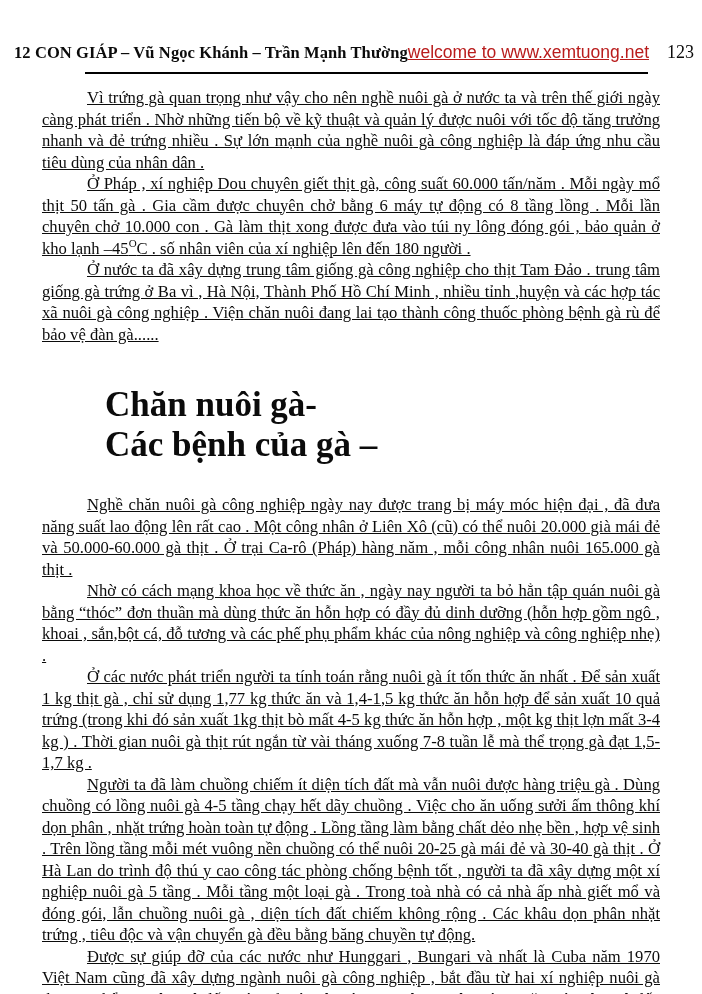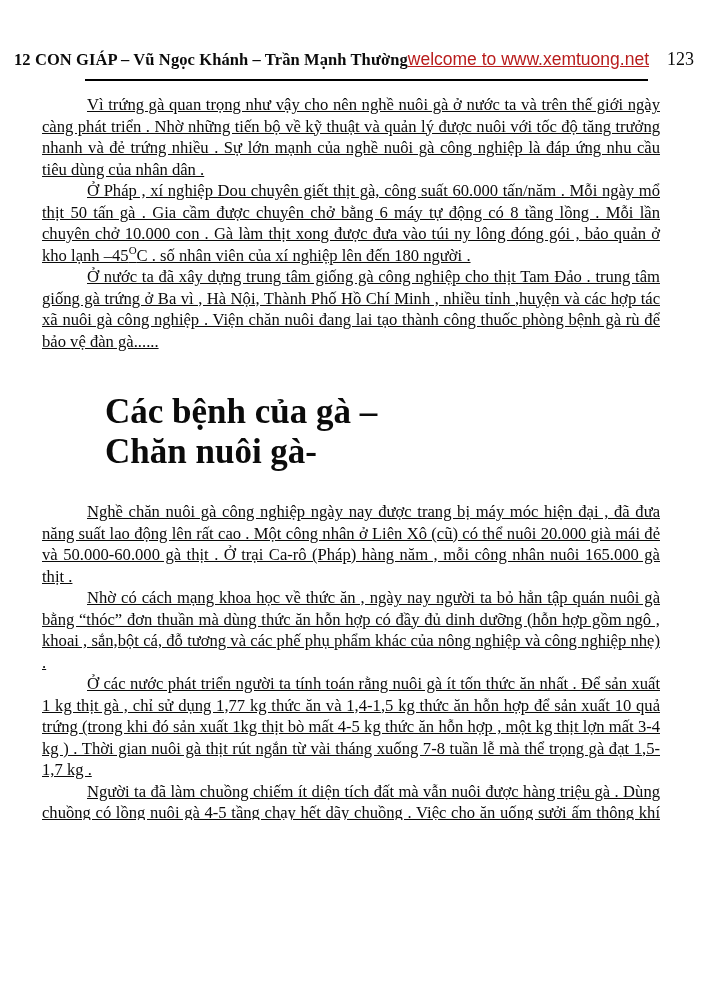--- a/index.html
+++ b/index.html
@@ -1,25 +1,24 @@
 <!DOCTYPE html>
 <html lang="vi"><head>
 <meta charset="utf-8">
 <style>
   html, body { margin: 0; padding: 0; background: #ffffff; }
   .page {
     position: relative;
     width: 702px;
-    height: 813px;
+    height: 994px;
     background: #ffffff;
     color: #0b0b0b;
     font-family: "Liberation Serif", serif;
     overflow: hidden;
     box-sizing: border-box;
-    margin-top: 7px;
   }
   .header-row {
     display: flex;
     align-items: flex-end;
     margin: 42px 14px 0 14px;
   }
   .book-title {
     font-weight: bold;
     font-size: 16.5px;
     white-space: nowrap;
@@ -84,22 +83,22 @@
 
   <div class="content">
 
     <p>Vì trứng gà quan trọng như vậy cho nên nghề nuôi gà ở nước ta và trên thế giới ngày càng phát triển . Nhờ những tiến bộ về kỹ thuật và quản lý được nuôi với tốc độ tăng trưởng nhanh và đẻ trứng nhiều . Sự lớn mạnh của nghề nuôi gà công nghiệp là đáp ứng nhu cầu tiêu dùng của nhân dân .</p>
 
     <p><span>Ở Pháp , xí nghiệp Dou chuyên giết thịt gà, công suất 60.000 tấn/năm . Mỗi ngày mổ thịt 50 tấn gà . Gia cầm được chuyên chở bằng 6 máy tự động có 8 tầng lồng . Mỗi lần chuyên chở 10.000 con . Gà làm thịt xong được đưa vào túi ny lông đóng gói , bảo quản ở kho lạnh –45</span><sup>O</sup><span>C . số nhân viên của xí nghiệp lên đến 180 người .</span></p>
 
     <p>Ở nước ta đã xây dựng trung tâm giống gà công nghiệp cho thịt Tam Đảo . trung tâm giống gà trứng ở Ba vì , Hà Nội, Thành Phố Hồ Chí Minh , nhiều tỉnh ,huyện và các hợp tác xã nuôi gà công nghiệp . Viện chăn nuôi đang lai tạo thành công thuốc phòng bệnh gà rù để bảo vệ đàn gà......</p>
 
     <div class="section-heading">
+      <div>Chăn nuôi gà-</div>
       <div>Các bệnh của gà –</div>
-      <div>Chăn nuôi gà-</div>
     </div>
 
     <p>Nghề chăn nuôi gà công nghiệp ngày nay được trang bị máy móc hiện đại , đã đưa năng suất lao động lên rất cao . Một công nhân ở Liên Xô (cũ) có thể nuôi 20.000 già mái đẻ và 50.000-60.000 gà thịt . Ở trại Ca-rô (Pháp) hàng năm , mỗi công nhân nuôi 165.000 gà thịt .</p>
     <p>Nhờ có cách mạng khoa học về thức ăn , ngày nay người ta bỏ hẳn tập quán nuôi gà bằng “thóc” đơn thuần mà dùng thức ăn hỗn hợp có đầy đủ dinh dưỡng (hỗn hợp gồm ngô , khoai , sắn,bột cá, đỗ tương và các phế phụ phẩm khác của nông nghiệp và công nghiệp nhẹ) .</p>
     <p>Ở các nước phát triển người ta tính toán rằng nuôi gà ít tốn thức ăn nhất . Để sản xuất 1 kg thịt gà , chỉ sử dụng 1,77 kg thức ăn và 1,4-1,5 kg thức ăn hỗn hợp để sản xuất 10 quả trứng (trong khi đó sản xuất 1kg thịt bò mất 4-5 kg thức ăn hỗn hợp , một kg thịt lợn mất 3-4 kg ) . Thời gian nuôi gà thịt rút ngắn từ vài tháng xuống 7-8 tuần lễ mà thể trọng gà đạt 1,5-1,7 kg .</p>
     <p>Người ta đã làm chuồng chiếm ít diện tích đất mà vẫn nuôi được hàng triệu gà . Dùng chuồng có lồng nuôi gà 4-5 tầng chạy hết dãy chuồng . Việc cho ăn uống sưởi ấm thông khí dọn phân , nhặt trứng hoàn toàn tự động . Lồng tầng làm bằng chất dẻo nhẹ bền , hợp vệ sinh . Trên lồng tầng mỗi mét vuông nền chuồng có thể nuôi 20-25 gà mái đẻ và 30-40 gà thịt . Ở Hà Lan do trình độ thú y cao công tác phòng chống bệnh tốt , người ta đã xây dựng một xí nghiệp nuôi gà 5 tầng . Mỗi tầng một loại gà . Trong toà nhà có cả nhà ấp nhà giết mổ và đóng gói, lẫn chuồng nuôi gà , diện tích đất chiếm không rộng . Các khâu dọn phân nhặt trứng , tiêu độc và vận chuyển gà đều bằng băng chuyền tự động.</p>
     <p>Được sự giúp đỡ của các nước như Hunggari , Bungari và nhất là Cuba năm 1970 Việt Nam cũng đã xây dựng ngành nuôi gà công nghiệp , bắt đầu từ hai xí nghiệp nuôi gà thương phẩm , một nuôi lấy trứng ở Hà Nội với quy mô 10 triệu trứng/ năm và một nuôi lấy thịt ở Hải</p>
 
   </div>
 

